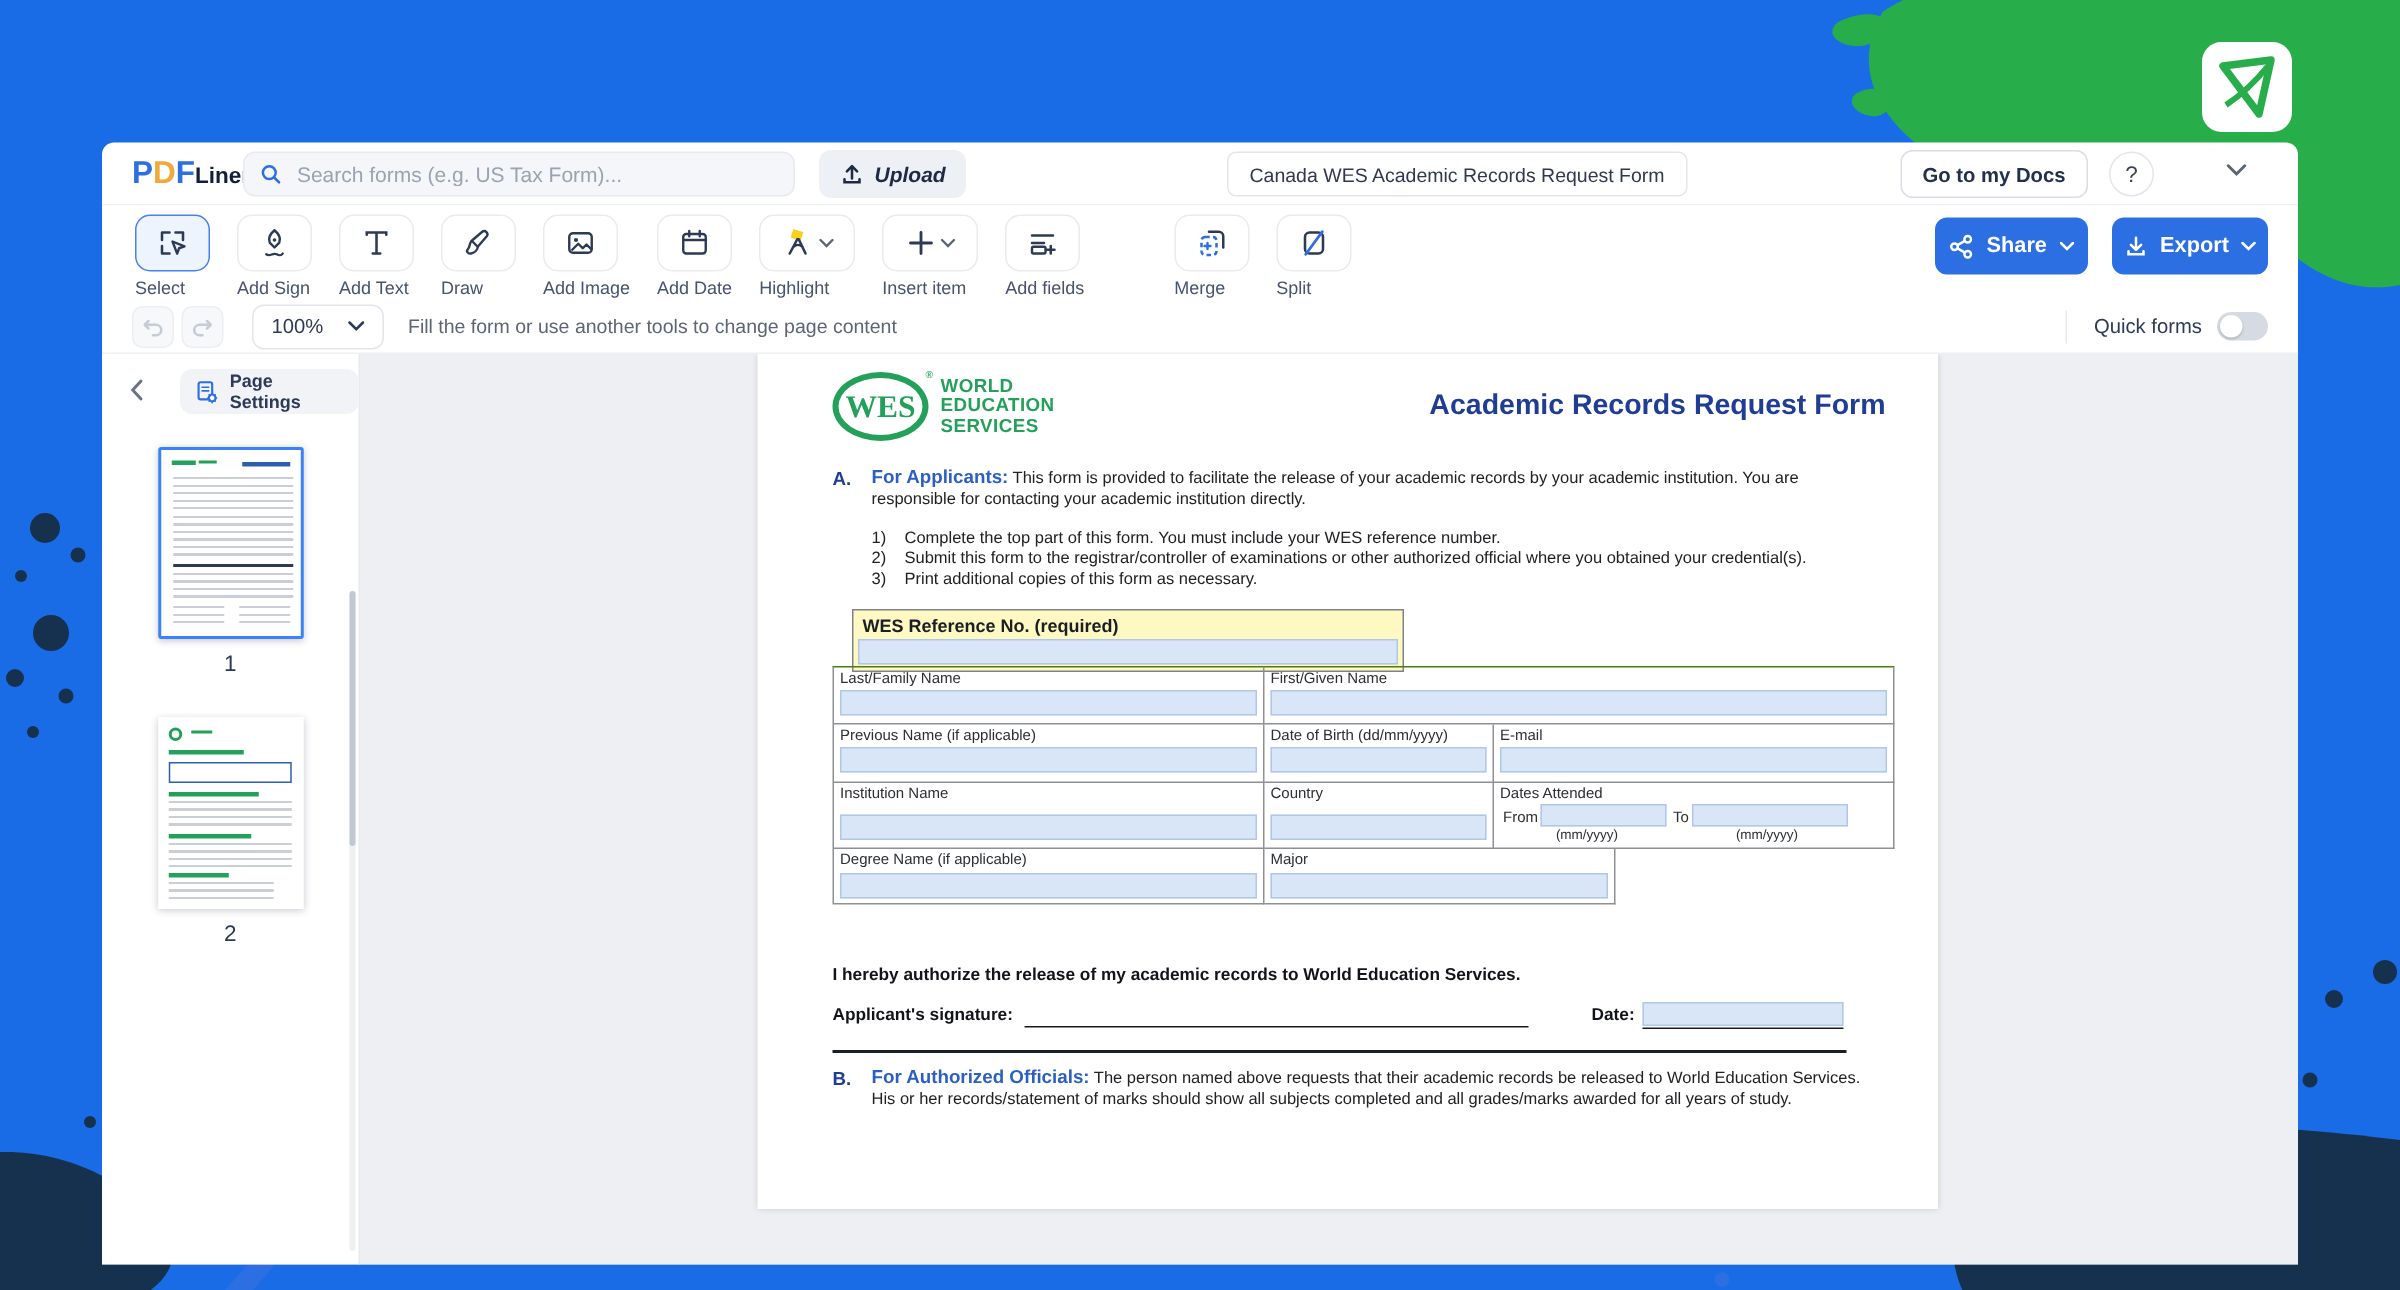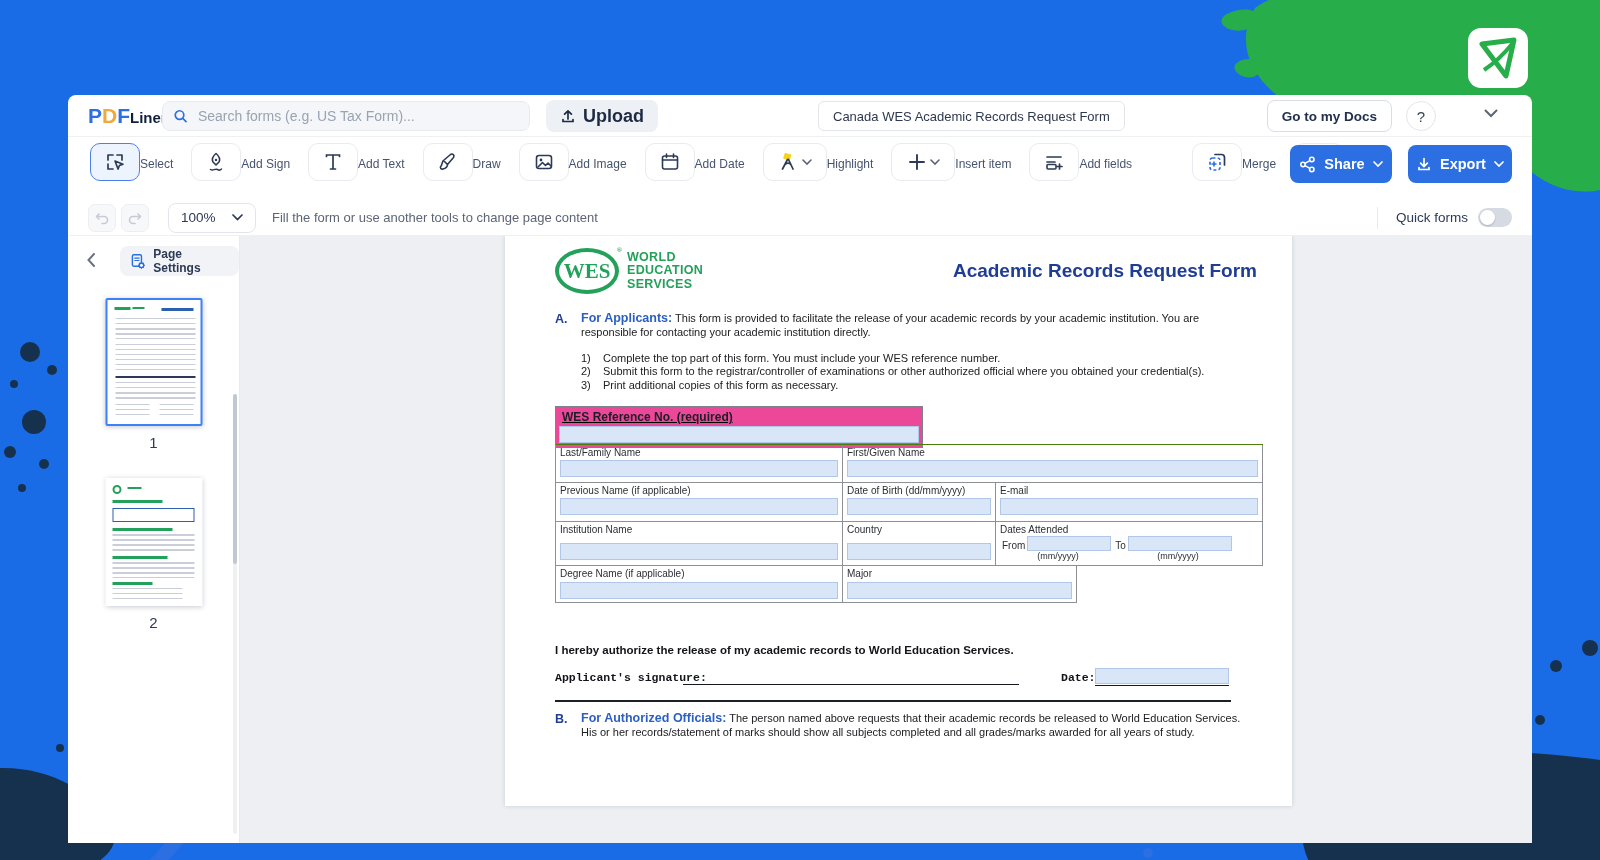--- a/index.html
+++ b/index.html
@@ -16,32 +16,32 @@
   .logo .lp{color:#2b6fe3;font-size:21px;}
   .logo .ld{color:#f2a93b;font-size:21px;}
   .logo .lf{color:#2b6fe3;font-size:21px;}
   .logo .ll{color:#121f39;font-size:15px;font-weight:bold;margin-top:28px;}
   .search{position:absolute;left:94px;top:6px;width:368px;height:30px;background:#f4f6f9;
     border:1px solid #e7eaef;border-radius:8px;display:flex;align-items:center;padding:0 10px;}
   .search input{border:none;background:transparent;outline:none;font-size:14px;color:#3a4254;
     width:100%;margin-left:8px;font-family:"Liberation Sans",sans-serif;}
   .search input::placeholder{color:#9aa3b2;}
   .upload{position:absolute;left:478px;top:5px;height:32px;padding:0 14px;background:#edf0f4;
-    border-radius:8px;display:flex;align-items:center;gap:7px;font-size:18px;color:#1e2a44;font-weight:bold;cursor:pointer;}
+    border-radius:8px;display:flex;align-items:center;gap:7px;font-size:14px;color:#1e2a44;font-weight:bold;cursor:pointer;font-style:italic;}
   .doc-title{position:absolute;left:750px;top:6px;height:30px;padding:0 14px;border:1px solid #e2e5ea;
     border-radius:6px;display:flex;align-items:center;font-size:13px;color:#2e3850;}
   .go-docs{position:absolute;right:140px;top:5px;height:32px;padding:0 14px;border:1px solid #d9dde4;
     border-radius:8px;display:flex;align-items:center;font-size:13.5px;color:#20304d;font-weight:bold;background:#fff;cursor:pointer;}
   .help-btn{position:absolute;right:96px;top:6px;width:30px;height:30px;border:1px solid #e2e5ea;border-radius:50%;
     display:flex;align-items:center;justify-content:center;font-size:15px;color:#3a4254;background:#fff;cursor:pointer;}
   .hdr-chevron{position:absolute;right:34px;top:14px;cursor:pointer;}
   
   .toolbar{position:relative;height:63px;background:#fff;}
   .tools{position:absolute;left:22px;top:6px;display:flex;gap:18px;}
-  .tool{display:flex;flex-direction:row;align-items:center;cursor:pointer;}
+  .tool{display:flex;flex-direction:column;align-items:flex-start;cursor:pointer;}
   .tool-btn{width:50px;height:38px;background:#fff;border:1px solid #e8ebef;border-radius:10px;
     display:flex;align-items:center;justify-content:center;gap:3px;}
   .tool-btn.wide{width:64px;}
   .tool-btn.active{border:1.5px solid #4a7ff0;background:#eef4fe;}
   .tool-label{font-size:12px;color:#46536e;margin-top:4px;white-space:nowrap;}
   .gap-left{margin-left:42px;}
   .blue-btn{position:absolute;top:8px;height:38px;border-radius:8px;background:#2b6fe3;color:#fff;
     display:flex;align-items:center;justify-content:center;gap:8px;font-size:14.5px;font-weight:bold;cursor:pointer;}
   .share-btn{right:140px;width:102px;}
   .export-btn{right:20px;width:104px;}
@@ -82,36 +82,36 @@
   .sec{position:absolute;left:50px;display:flex;}
   .sec-letter{width:26px;font-size:12.5px;font-weight:bold;color:#1f3d94;flex:none;}
   .sec-body{font-size:11px;color:#202124;line-height:13.8px;}
   .sec-head{font-size:12.5px;font-weight:bold;color:#2c5fc4;}
   .sec-a{top:76px;width:680px;}
   .sec-b{top:476px;width:700px;}
   .list-a{margin-top:12px;}
   .li-row{display:flex;}
   .li-num{width:22px;flex:none;}
   .list-b{margin-top:11px;line-height:13.2px;}
-  .ref-box{position:absolute;left:50px;top:170px;width:368px;border:1px solid #7e828a;background:#ec4899;text-decoration:underline;}
+  .ref-box{position:absolute;left:63px;top:170px;width:368px;border:1px solid #7e828a;background:#fef9c3;}
   .ref-label{font-size:12px;font-weight:bold;color:#1b1e24;padding:3px 6px 1px 6px;}
   .fld{background:#d9e6f8;border:1px solid #b0c7e8;height:17px;}
   .ref-fld{margin:1px 3px 4px 3px;}
   .ftable{position:absolute;left:50px;top:208px;width:708px;border-top:1px solid #4d7c0f;border-left:1px solid #8d9097;}
   .frow{display:flex;}
   .fcell{border-right:1px solid #8d9097;border-bottom:1px solid #8d9097;}
   .flabel{font-size:10px;color:#2b2e33;padding:2px 4px 0 4px;white-space:nowrap;}
   .cfld{margin:2px 4px 3px 4px;}
   .w1{width:287px;} .w2{width:420px;} .w3{width:153px;} .w4{width:267px;} .w5{width:186px;} .w6{width:234px;}
   .h1{height:38px;} .h2{height:39px;} .h3{height:44px;} .h4{height:37px;} .h5{height:33px;}
   .dates-line{display:flex;align-items:flex-end;font-size:10px;color:#2b2e33;padding:1px 4px 0 6px;}
   .dfld{height:15px;margin-left:2px;}
   .mm-line{display:flex;font-size:9px;color:#2b2e33;padding-left:6px;}
   .auth{position:absolute;left:50px;top:408px;font-size:11.5px;font-weight:bold;color:#121419;}
-  .sig-row{position:absolute;left:50px;top:432px;width:690px;height:22px;font-size:11.5px;font-weight:bold;color:#121419;font-family:Liberation Mono, monospace;}
+  .sig-row{position:absolute;left:50px;top:432px;width:690px;height:22px;font-size:11.5px;font-weight:bold;color:#121419;}
   .sig-label{position:absolute;left:0;top:3px;}
   .sig-line{position:absolute;left:128px;top:16px;width:336px;border-bottom:1.5px solid #16181d;}
   .date-label{position:absolute;left:506px;top:3px;}
   .date-wrap{position:absolute;left:540px;top:0;width:134px;border-bottom:1.5px solid #16181d;padding-bottom:1px;}
   .date-fld{height:16px;}
   .divider{position:absolute;left:50px;top:464px;width:676px;border-top:2px solid #1b1f27;}
   
   .m-line{position:absolute;height:2px;background:#b9bec9;}
   .m-green{background:#23a15a;}
   .m-blue{background:#2b5fb0;}

